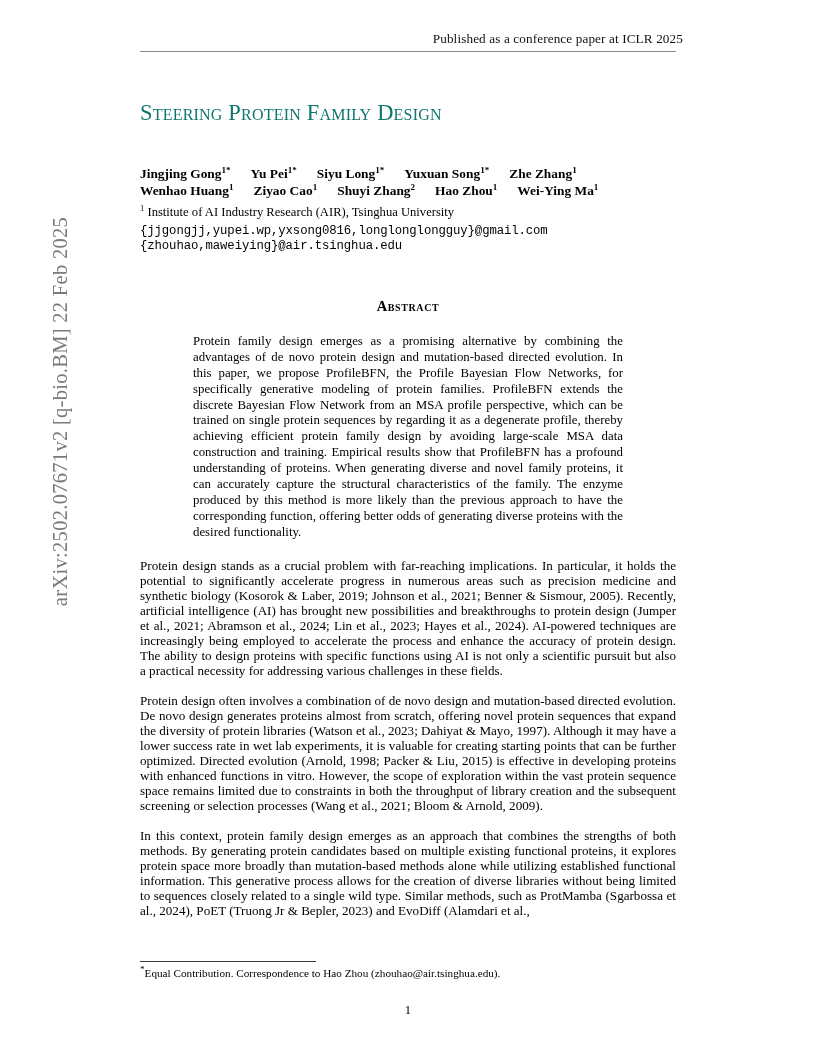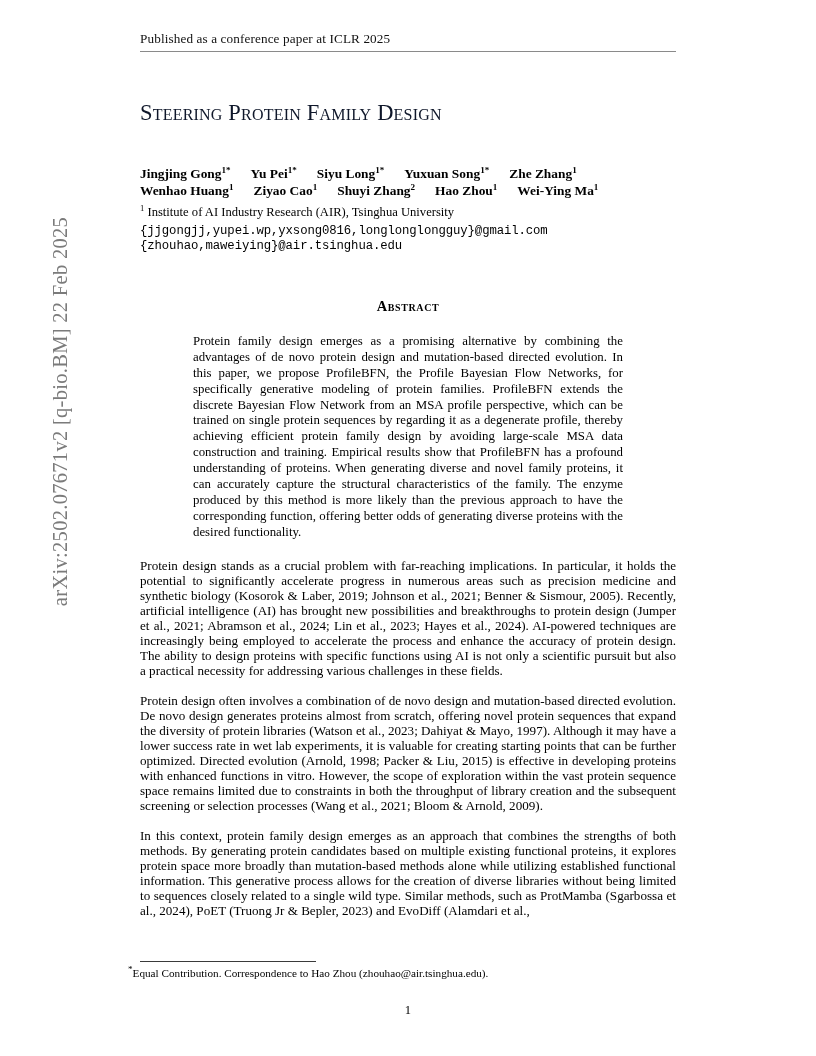--- a/index.html
+++ b/index.html
@@ -29,26 +29,27 @@
     font-family: "Liberation Serif", "DejaVu Serif", serif;
     font-size: 20.5px;
     letter-spacing: 0.3px;
     color: #7b7b7b;
     white-space: nowrap;
   }
 
   
   .running-head {
     position: absolute;
-    left: 140px;
+    left: 147px;
     top: 31px;
     width: 536px;
     font-size: 13.2px;
     letter-spacing: 0.12px;
     color: #111;
+    text-align: right;
   }
   .head-rule {
     position: absolute;
     left: 140px;
     top: 51px;
     width: 536px;
     height: 1px;
     background: #8a8a8a;
   }
 
@@ -59,21 +60,21 @@
     top: 100px;
     width: 536px;
   }
 
   
   .title {
     font-size: 22.5px;
     line-height: 26.5px;
     letter-spacing: 0.2px;
     font-variant: small-caps;
-    color: #0f172a;
+    color: #0f766e;
     margin: 0;
     font-weight: normal;
   }
   .title-line { display: block; }
 
   
   .authors {
     margin-top: 38px;
     font-size: 13.4px;
     line-height: 17.5px;
@@ -157,21 +158,21 @@
   .footnote-rule {
     position: absolute;
     left: 140px;
     top: 961px;
     width: 176px;
     height: 1px;
     background: #3a3a3a;
   }
   .footnote {
     position: absolute;
-    left: 128px;
+    left: 140px;
     top: 966px;
     width: 536px;
     font-size: 11.2px;
     line-height: 14px;
     font-family: Liberation Serif, serif;
   }
   .footnote sup {
     font-size: 0.82em;
     font-weight: normal;
   }

